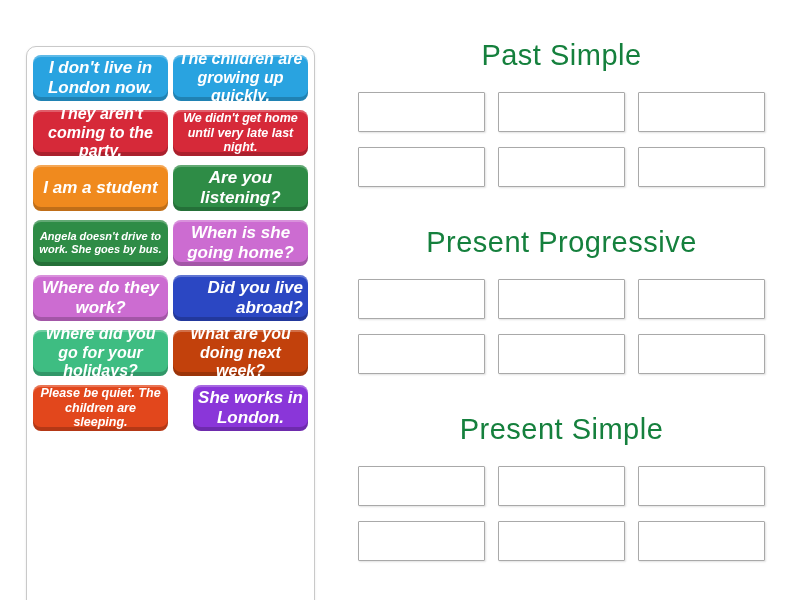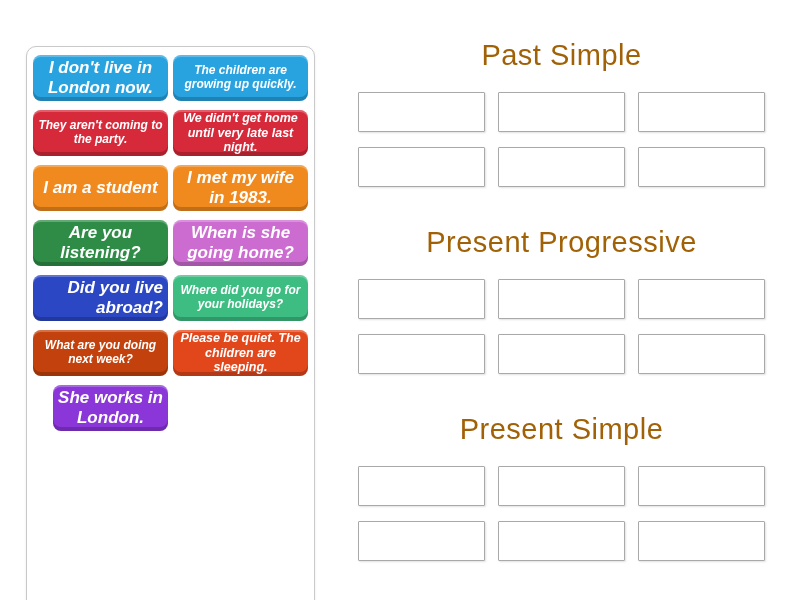--- a/index.html
+++ b/index.html
@@ -16,52 +16,53 @@
     gap:9px 5px;
     font-style:italic;
   }
   .card {
     border-radius:8px; color:#ffffff; font-weight:bold;
     display:flex; align-items:center; justify-content:center; text-align:center;
     padding:2px 5px; line-height:1.15; cursor:grab;
     box-shadow:inset 0 -4px 0 rgba(0,0,0,.2), inset 0 2px 0 rgba(255,255,255,.25);
   }
   .size-lg { font-size:17px; }
-  .size-md { font-size:12px; }
+  .size-md { font-size:16px; }
   .size-sm { font-size:12.5px; }
   .size-xs { font-size:11px; }
 
   
   .groups { position:absolute; left:358px; top:40px; width:407px; }
   .group { margin-bottom:40px; }
   .group-title {
-    font-size:29px; line-height:30px; color:#a16207; text-align:center;
+    font-size:29px; line-height:30px; color:#15803d; text-align:center;
     font-weight:normal; letter-spacing:.5px;
   }
   .slot-grid {
     margin-top:22px;
     display:grid; grid-template-columns:repeat(3,127px); gap:15px 13px;
   }
   .slot {
     height:40px; background:#ffffff; border:1px solid #a9a9a9; border-radius:1px;
     box-shadow:1px 1px 2px rgba(0,0,0,.12);
   }
 </style>
 </head>
 <body>
 
 <div class="tray" id="tray">
     <div class="card size-lg" style="background: rgb(41, 163, 224);">I don't live in London now.</div>
     <div class="card size-md" style="background: rgb(41, 163, 224);">The children are growing up quickly.</div>
     <div class="card size-md" style="background: rgb(214, 41, 57);">They aren't coming to the party.</div>
     <div class="card size-sm" style="background: rgb(214, 41, 57);">We didn't get home until very late last night.</div>
     <div class="card size-lg" style="background: rgb(240, 138, 30);">I am a student</div>
-    <div class="card size-lg" style="background: rgb(240, 138, 30);">I met my wife in 1983.</div>
     <div class="card size-lg" style="background: rgb(46, 140, 70);">Are you listening?</div>
+    <div class="card size-xs" style="background: rgb(46, 140, 70);">Angela doesn't drive to work. She goes by bus.</div>
     <div class="card size-lg" style="background: rgb(204, 108, 209);">When is she going home?</div>
+    <div class="card size-lg" style="background: rgb(204, 108, 209);">Where do they work?</div>
     <div class="card size-lg" style="background: rgb(43, 71, 195); text-align: right;">Did you live abroad?</div>
     <div class="card size-md" style="background: rgb(62, 189, 130);">Where did you go for your holidays?</div>
     <div class="card size-md" style="background: #c2410c;">What are you doing next week?</div>
     <div class="card size-sm" style="background: rgb(226, 71, 28);">Please be quiet. The children are sleeping.</div>
     <div class="card size-lg" style="background: rgb(138, 54, 217); margin-left: 20px;">She works in London.</div>
   </div>
 
 <div class="groups" id="groups">
     <section class="group">
     <h2 class="group-title">Past Simple</h2>

